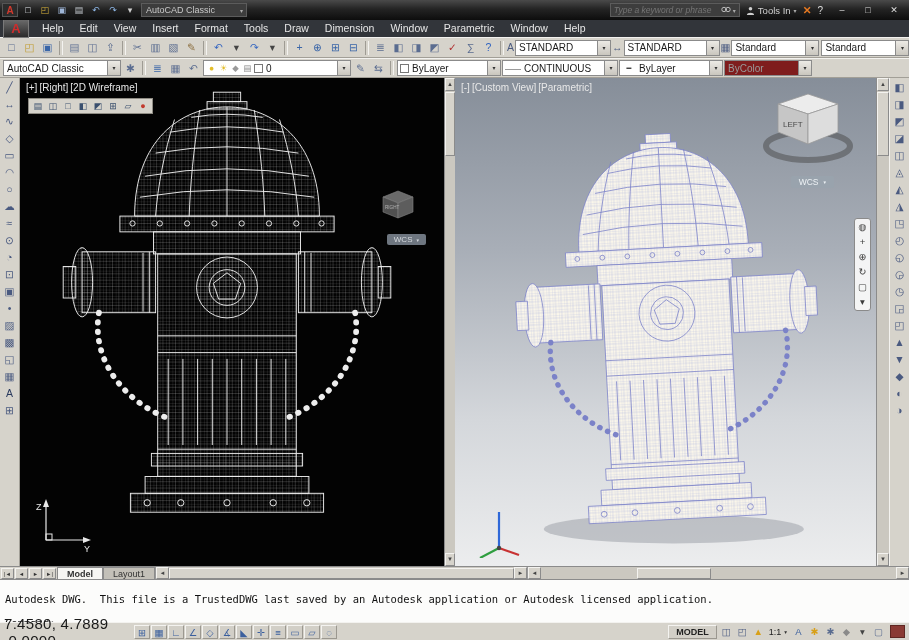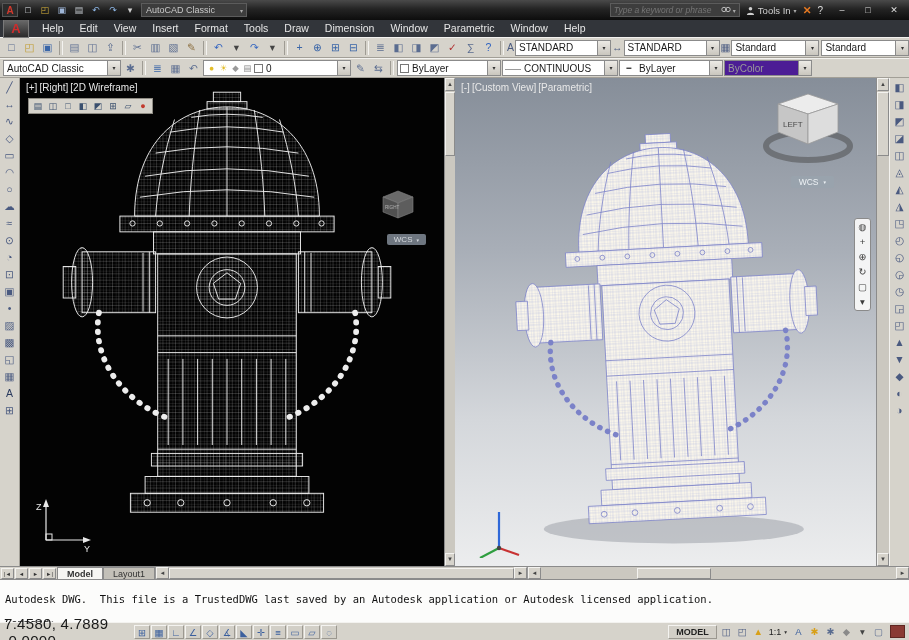--- a/index.html
+++ b/index.html
@@ -37,21 +37,21 @@
 .icon{flex:none;}
 .tbrow .icon,.lead-ico{width:17px;height:15px;line-height:15px;text-align:center;font-size:10.5px;color:#4a5a80;}
 .icon.sep{width:4px;height:14px;border-left:1px solid #9e9b93;border-right:1px solid #f4f3f0;margin:0 2px;color:transparent;}
 .combo{height:16px;background:#fff;border:1px solid #8b8b8b;display:flex;align-items:center;font-size:10px;color:#1a1a1a;flex:none;}
 .combo .ctext{padding-left:3px;white-space:nowrap;overflow:hidden;flex:1;}
 .combo .caret{width:13px;height:14px;background:linear-gradient(#eceae5,#c9c6be);border-left:1px solid #8b8b8b;font-size:6px;line-height:14px;text-align:center;color:#333;flex:none;}
 .combo .cicons{display:flex;align-items:center;gap:1px;padding-left:2px;}
 .combo .cicons .icon{width:11px;height:11px;line-height:11px;font-size:8.5px;}
 .combo .cicons .icon[style*="background"]{border:1px solid #777;width:9px;height:9px;}
 .combo.disabled .ctext{color:#9a9a9a;}
-.combo.disabled{background:#4c1d95;}
+.combo.disabled{background:#7f1d1d;}
 
 
 .workarea{flex:1;display:flex;min-height:0;position:relative;}
 .toolcol{width:20px;background:#d6d3cb;display:flex;flex-direction:column;align-items:center;padding-top:2px;gap:2px;flex:none;}
 .toolcol.leftcol{border-right:1px solid #a29f97;}
 .toolcol.rightcol{border-left:1px solid #f4f3f0;}
 .toolcol .icon{width:16px;height:15px;line-height:15px;text-align:center;font-size:10.5px;color:#4a5a80;}
 
 .vp{position:relative;overflow:hidden;cursor:crosshair;}
 .vp-left{width:424px;flex:none;background:#030303;}

